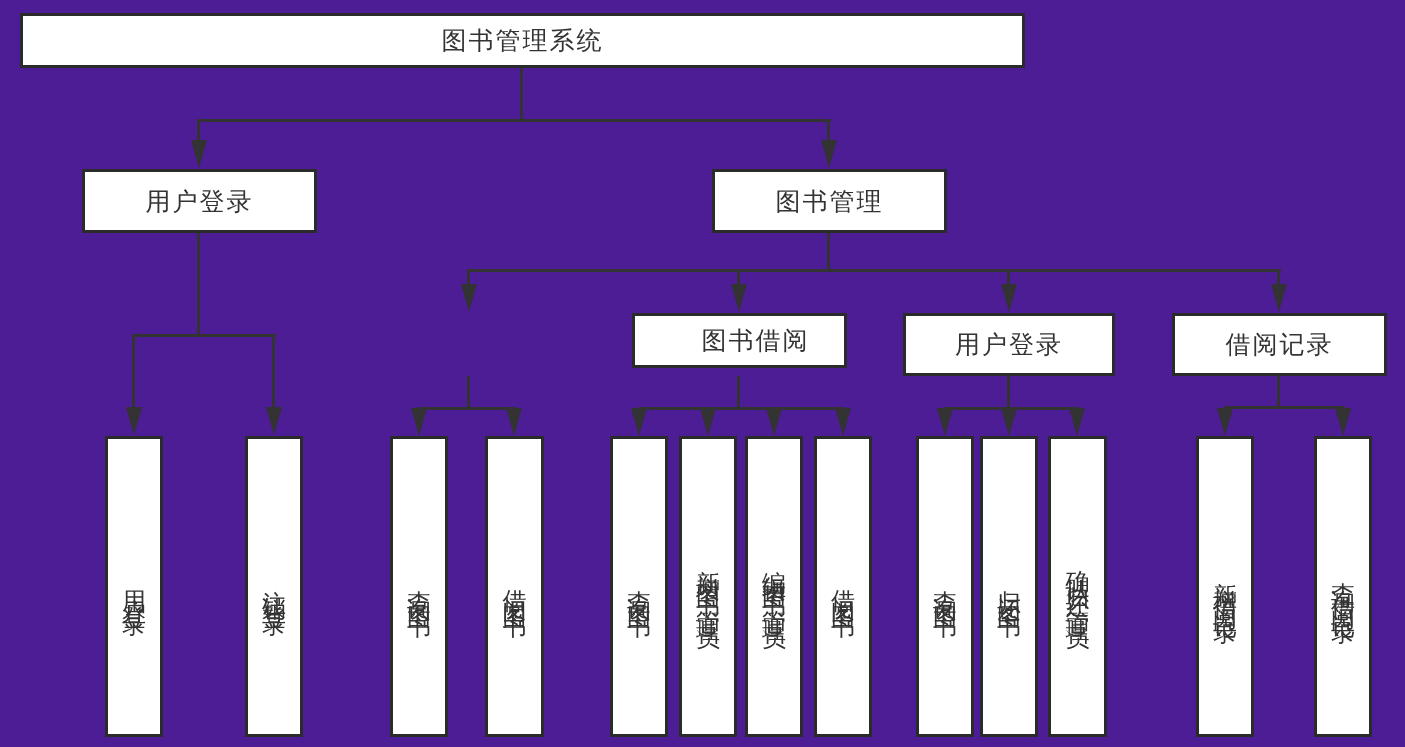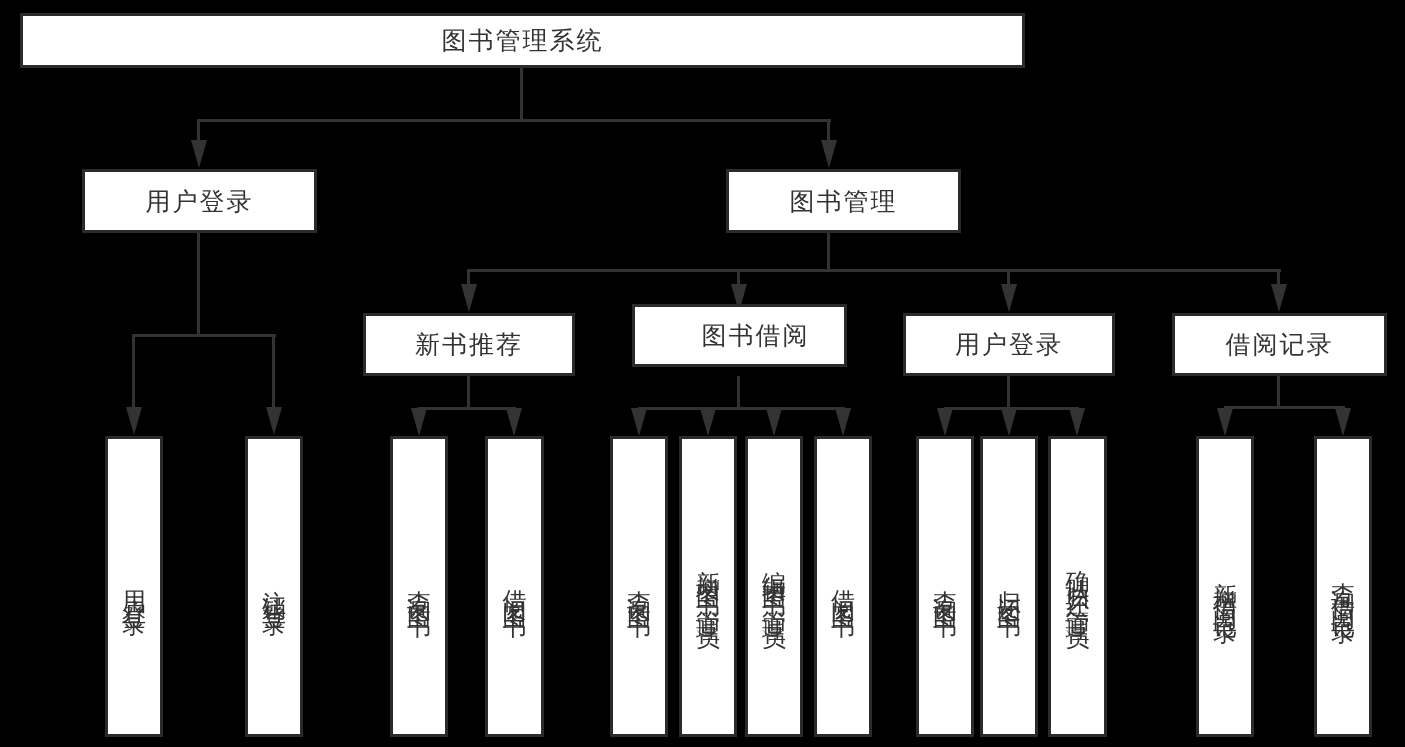--- a/index.html
+++ b/index.html
@@ -5,21 +5,21 @@
   html, body {
     margin: 0;
     padding: 0;
     background: #ffffff;
     font-family: "Liberation Sans", "DejaVu Sans", sans-serif;
   }
   .canvas {
     position: relative;
     width: 1405px;
     height: 747px;
-    background: #000000;
+    background: #4c1d95;
     overflow: hidden;
   }
   
   .box {
     position: absolute;
     box-sizing: border-box;
     border: 3px solid #2b2b2b;
     background: #ffffff;
     display: flex;
     align-items: center;
@@ -120,28 +120,25 @@
   <div class="ah" style="left:1217px;top:408px;"></div>
   <div class="ah" style="left:1335px;top:408px;"></div>
 
   <div class="box" style="left:20px;top:13px;width:1005px;height:55px;">
     <span class="hlabel">图书管理系统</span>
   </div>
 
   <div class="box" style="left:82px;top:169px;width:235px;height:64px;">
     <span class="hlabel">用户登录</span>
   </div>
-  <div class="box" style="left:712px;top:169px;width:235px;height:64px;margin-left:14px;">
+  <div class="box" style="left:712px;top:169px;width:235px;height:64px;">
     <span class="hlabel">图书管理</span>
   </div>
 
-  <div class="box" style="left:363px;top:313px;width:212px;height:63px;">
-    <span class="hlabel">新书推荐</span>
-  </div>
-  <div class="box" style="left:632px;top:304px;width:215px;height:63px;padding-left:32px;">
+  <div class="box" style="left:632px;top:313px;width:215px;height:55px;padding-left:32px;">
     <span class="hlabel">图书借阅</span>
   </div>
   <div class="box" style="left:903px;top:313px;width:212px;height:63px;">
     <span class="hlabel">用户登录</span>
   </div>
   <div class="box" style="left:1172px;top:313px;width:215px;height:63px;">
     <span class="hlabel">借阅记录</span>
   </div>
 
   <div class="box leaf" style="left:105px;top:436px;width:58px;height:301px;">

